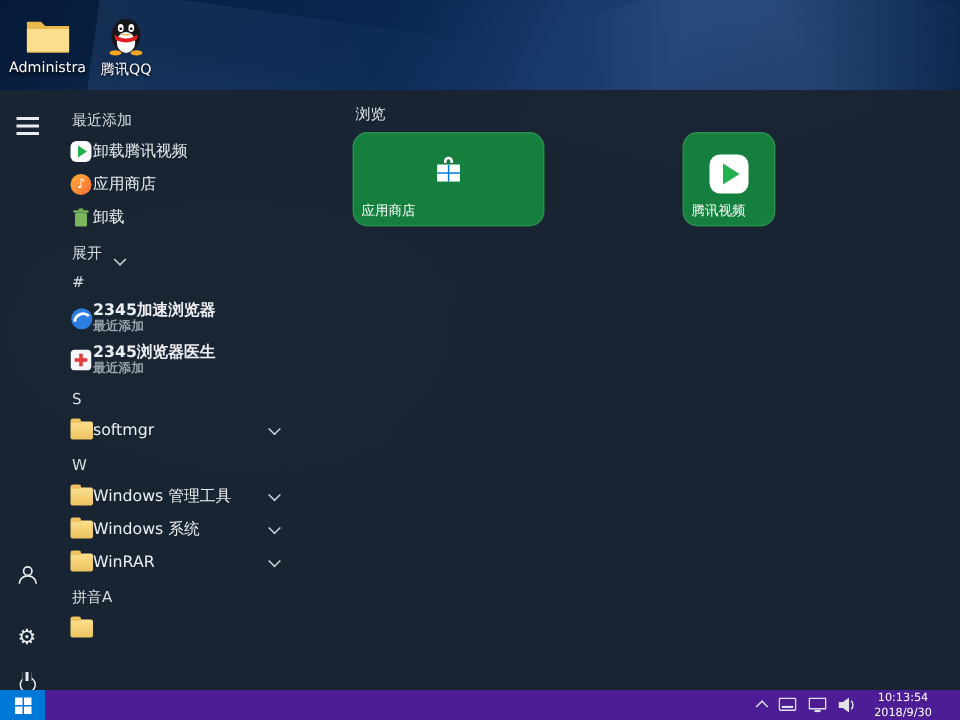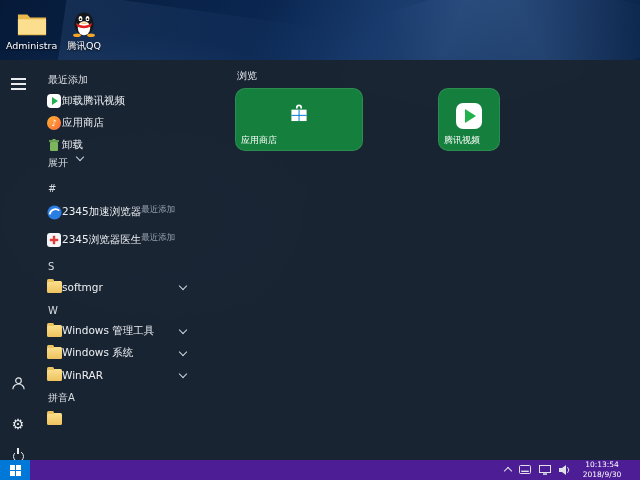--- a/index.html
+++ b/index.html
@@ -42,43 +42,43 @@
   .hamburger i { display: block; width: 15px; height: 2px; background: #e8ecef; }
   .gear-glyph::before { content: "\2699"; color: #e8ecef; font-size: 14px; line-height: 1; }
   .power { width: 11px; height: 11px; border: 1.5px solid #e8ecef; border-radius: 50%; position: relative; }
   .power::before { content: ""; position: absolute; left: 50%; top: -4px; transform: translateX(-50%);
     width: 2px; height: 6px; background: #e8ecef; border-left: 2px solid #1a2432; border-right: 2px solid #1a2432; }
 
   .app-list { position: absolute; left: 36px; top: 0; width: 158px; height: 100%; padding-top: 8px; overflow: hidden; }
   .sec-head { height: 20px; margin-top: 2px; padding-left: 12px; font-size: 10px; color: #d8dde2; display: flex; align-items: center; }
   .app-row { height: 22px; padding: 0 8px 0 10px; display: flex; align-items: center; gap: 0; }
   .app-row.two { height: 28px; }
-  .labels { display: flex; flex-direction: row; justify-content: center; min-width: 0; }
+  .labels { display: flex; flex-direction: column; justify-content: center; min-width: 0; font-weight: bold; }
   .label { font-size: 10.5px; color: #eceff2; white-space: nowrap; overflow: hidden; }
   .sub { font-size: 8.5px; color: #98a2ac; line-height: 1.15; }
   .chev { margin-left: auto; width: 6px; height: 6px; border-right: 1.2px solid #cfd6dd; border-bottom: 1.2px solid #cfd6dd; transform: rotate(45deg); margin-top: -2px; flex: none; }
   .chev.inline { margin-left: 2px; }
-  .expand-row { display: flex; align-items: flex-start; gap: 7px; padding-left: 12px; height: 20px; font-size: 10px; color: #d8dde2; }
+  .expand-row { display: flex; align-items: flex-end; gap: 7px; padding-left: 12px; height: 20px; font-size: 10px; color: #d8dde2; }
 
   .ic { width: 16px; height: 16px; flex: none; display: flex; align-items: center; justify-content: center; position: relative; }
   .folder { width: 15px; height: 12px; background: linear-gradient(#fbe08e, #eec25f); border-radius: 1.5px; position: relative; margin-top: 2px; flex: none; align-self: center; }
   .folder::before { content: ""; position: absolute; top: -2.5px; left: 0; width: 7px; height: 3px; background: #eec25f; border-radius: 1.5px 1.5px 0 0; }
   .ic .folder { margin-top: 0; }
 
   .tv-mini { width: 14px; height: 14px; background: #fff; border-radius: 4px; display: flex; align-items: center; justify-content: center; }
   .tv-mini i { display: block; width: 0; height: 0; border-left: 6px solid #22b14c; border-top: 4px solid transparent; border-bottom: 4px solid transparent; margin-left: 2px; }
   .kuwo { width: 14px; height: 14px; border-radius: 50%; background: linear-gradient(135deg, #ffb12e, #ff6a3d); display: flex; align-items: center; justify-content: center; }
   .kuwo::before { content: "\266A"; color: #fff; font-size: 9px; line-height: 1; }
 
   
   .tiles { position: absolute; left: 195px; top: 0; width: 445px; height: 100%; margin-left: 40px; }
   .tiles-head { position: absolute; left: 2px; top: 9px; font-size: 10px; color: #e4e8ec; }
   .tile { position: absolute; top: 28px; background: #15803d; box-shadow: inset 0 0 0 1px rgba(255,255,255,0.10); border-radius: 10px; }
   .tile-store { left: 0; width: 128px; height: 63px; }
-  .tile-tv { left: 203px; width: 62px; height: 63px; padding-left: 23px; }
+  .tile-tv { left: 220px; width: 62px; height: 63px; padding-left: 23px; }
   .tile-icon { position: absolute; left: 50%; top: 44%; transform: translate(-50%, -50%); }
   .tile-label { position: absolute; left: 6px; bottom: 4px; font-size: 9px; color: #fff; white-space: nowrap; }
   .tvlogo { width: 26px; height: 26px; background: #fff; border-radius: 7px; display: flex; align-items: center; justify-content: center; }
   .tvlogo i { display: block; width: 0; height: 0; border-left: 11px solid #22b14c; border-top: 7px solid transparent; border-bottom: 7px solid transparent; margin-left: 3px; }
 
   
   .taskbar { position: absolute; left: 0; top: 460px; width: 640px; height: 20px; background: #4c1d95; display: flex; align-items: stretch; }
   .start-btn { width: 30px; background: #0078d7; display: flex; align-items: center; justify-content: center; flex: none; }
   .flag { display: grid; grid-template-columns: 5px 5px; grid-template-rows: 5px 5px; gap: 1px; }
   .flag i { background: #fff; display: block; }

